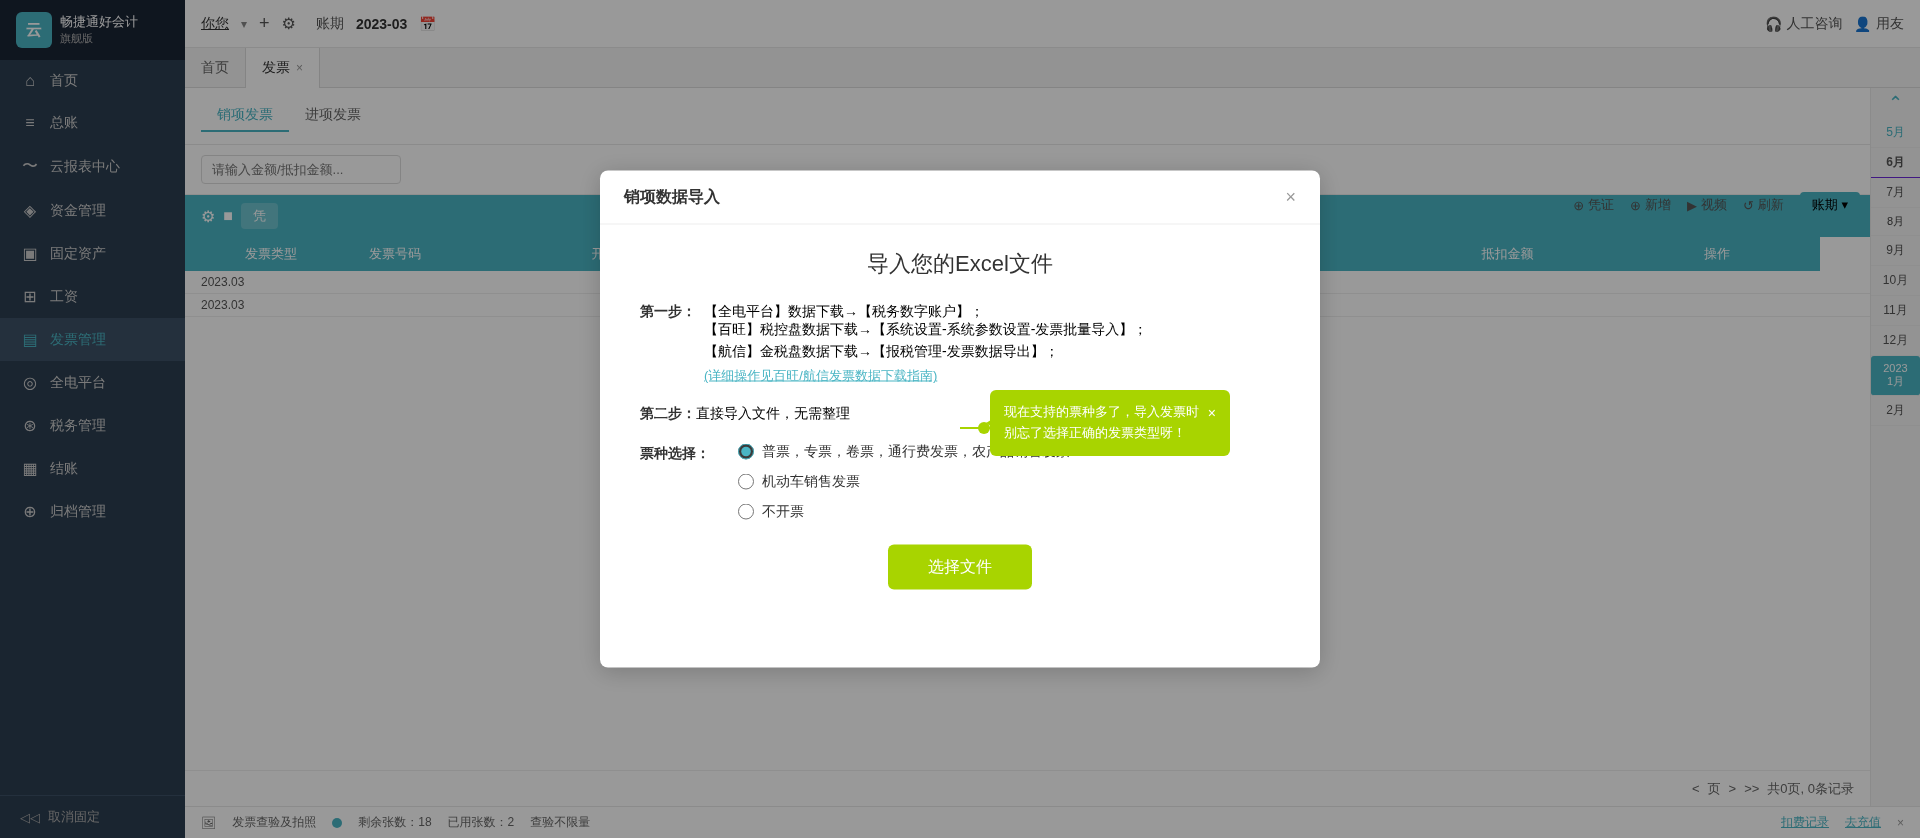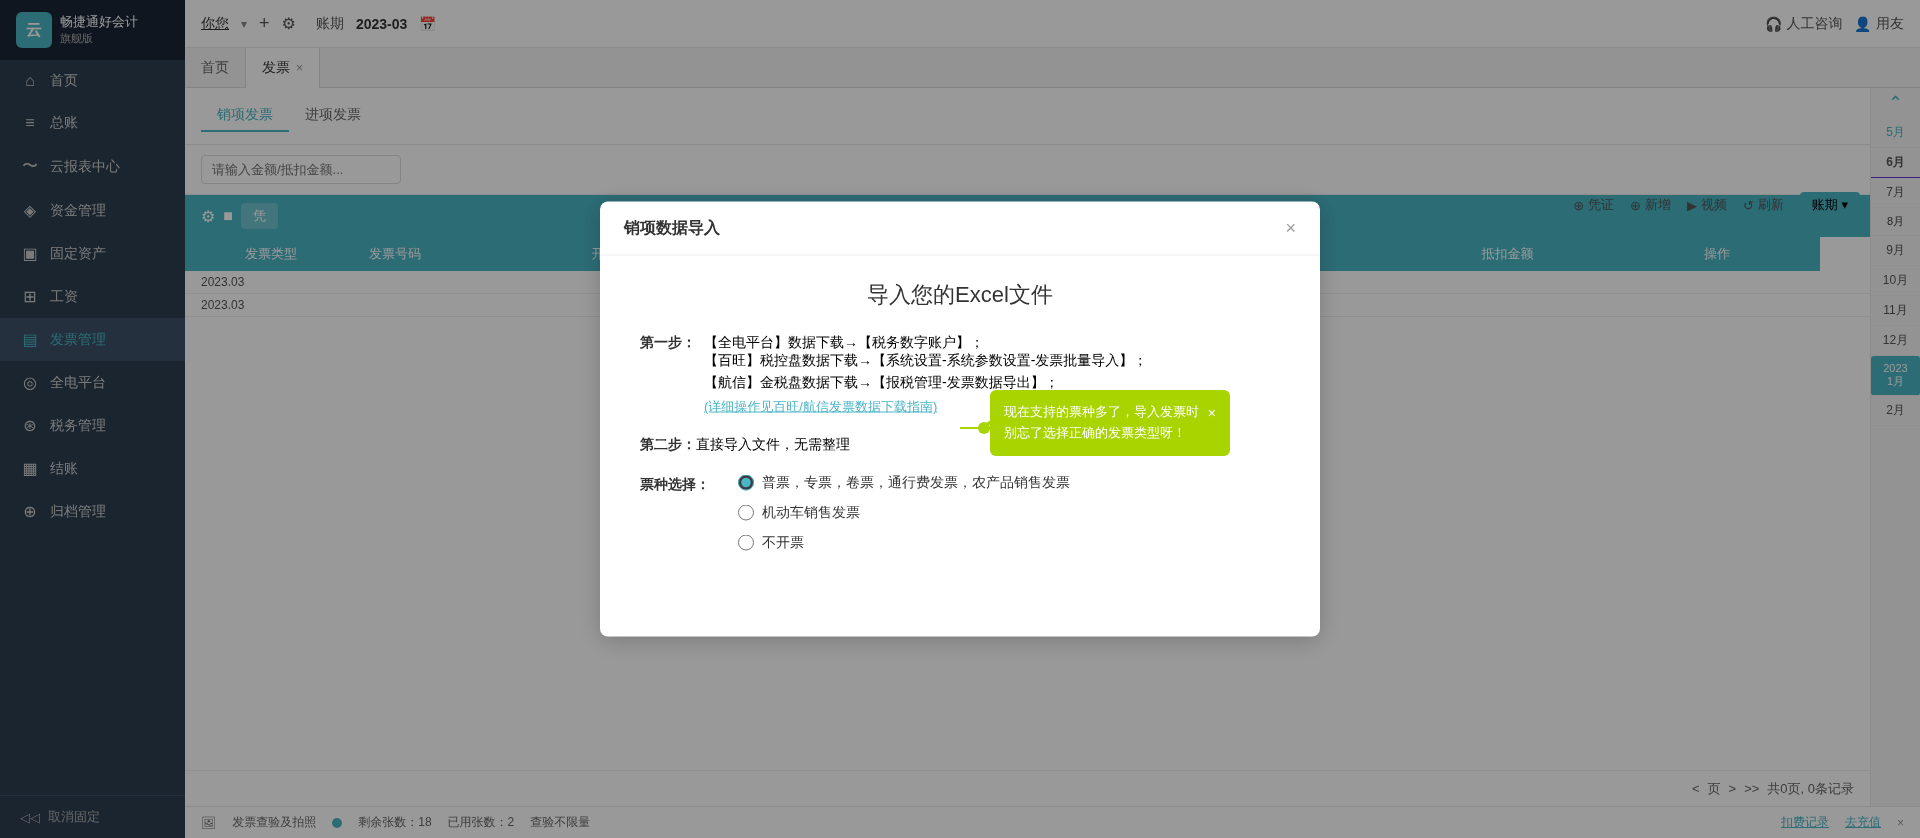--- a/index.html
+++ b/index.html
@@ -133,21 +133,21 @@
     .overlay {
       position: fixed; top: 0; left: 0; right: 0; bottom: 0;
       background: rgba(0,0,0,0.4); z-index: 100;
     }
 
     
     .modal {
       position: fixed; top: 50%; left: 50%; transform: translate(-50%, -50%);
       background: #fff; border-radius: 8px; width: 720px;
       z-index: 101; box-shadow: 0 4px 24px rgba(0,0,0,0.2);
-      padding-bottom: 41px;
+      padding-bottom: 30px;
     }
     .modal-header {
       display: flex; align-items: center; justify-content: space-between;
       padding: 16px 24px; border-bottom: 1px solid #eee;
     }
     .modal-title { font-size: 16px; font-weight: 600; color: #333; }
     .modal-close { color: #999; font-size: 18px; cursor: pointer; background: none; border: none; }
     .modal-body { padding: 24px 40px; }
     .modal-main-title {
       text-align: center; font-size: 22px; font-weight: 500; color: #333;
@@ -425,20 +425,21 @@
             <span>机动车销售发票</span>
           </label>
           <label class="radio-item">
             <input type="radio" class="radio-input" name="ticket" style="">
             <span>不开票</span>
           </label>
         </div>
       </div>
     </div>
 
+    <button class="select-file-btn">选择文件</button>
 
   </div>
 </div>
 
 <div class="tooltip-line"></div>
 <div class="tooltip-dot"></div>
 
 <div class="tooltip-box">
   <span class="tooltip-close">×</span>
   <span>现在支持的票种多了，导入发票时别忘了选择正确的发票类型呀！</span>

